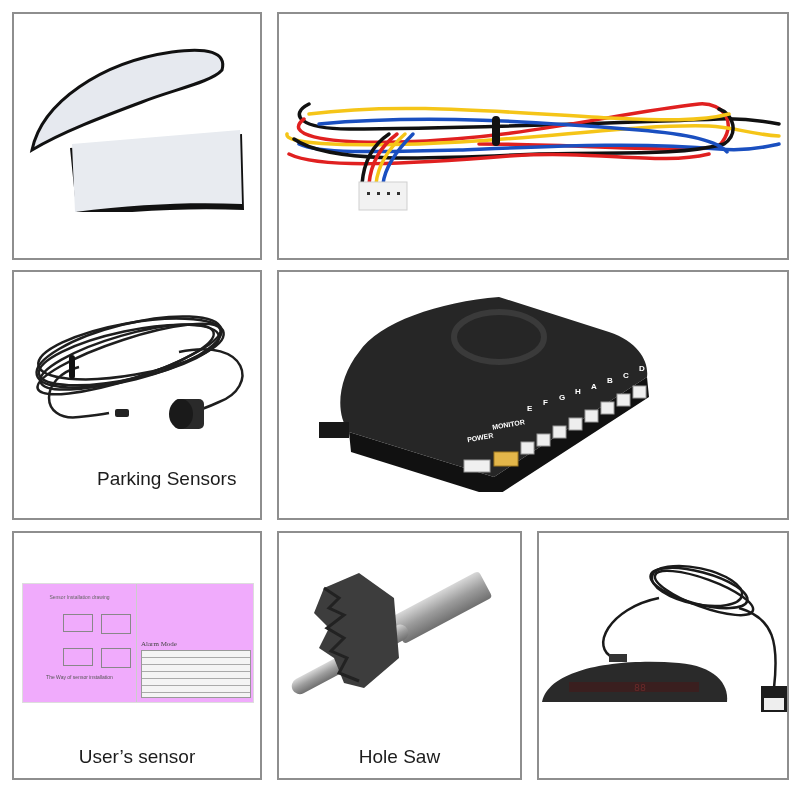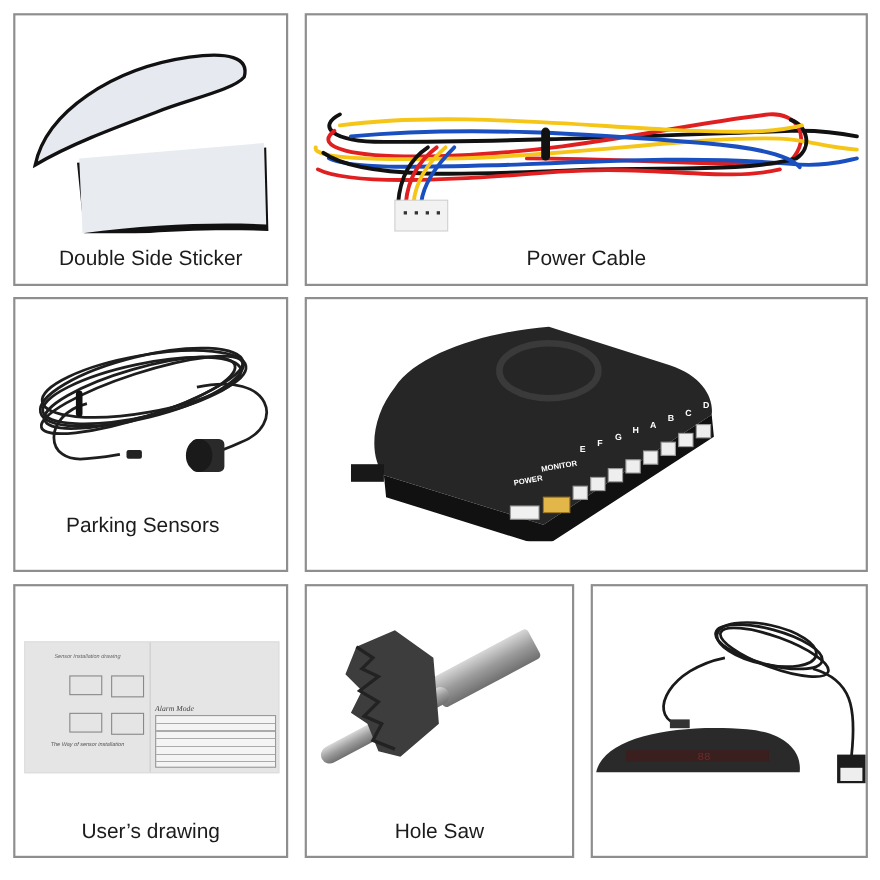--- a/index.html
+++ b/index.html
@@ -10,21 +10,20 @@
 </style>
 </head>
 <body>
 
 <div class="panel" style="left:12px; top:12px; width:250px; height:248px;">
   <svg class="art" style="left:8px; top:18px;" width="230" height="180" viewBox="0 0 230 180">
     <path d="M10,118 C20,70 80,30 150,20 C185,15 205,20 200,38 C190,50 150,58 120,70 C80,85 40,100 10,118 Z" fill="#e6e9ef" stroke="#111" stroke-width="3"></path>
     <path d="M48,116 L220,102 L222,178 C170,176 120,178 55,185 Z" fill="#111"></path>
     <path d="M50,112 L218,98 L220,172 C168,170 118,172 53,180 Z" fill="#e8ebf0"></path>
   </svg>
-  <div class="caption" style="top:212px;">Double Side Sticker</div>
 </div>
 
 <div class="panel" style="left:277px; top:12px; width:512px; height:248px;">
   <svg class="art" style="left:0; top:60px;" width="510" height="150" viewBox="0 0 510 150">
     <g fill="none" stroke-width="3.5" stroke-linecap="round">
       <path d="M30,30 C10,40 20,55 70,55 C180,55 300,50 440,45 C470,44 490,48 500,50" stroke="#111"></path>
       <path d="M25,45 C5,60 40,70 120,68 C250,64 330,40 420,30 C445,28 460,50 440,72 C420,80 300,70 200,70" stroke="#e02020"></path>
       <path d="M8,60 C5,70 60,72 140,70 C260,66 350,50 430,52 C455,53 470,60 500,62" stroke="#f5c518"></path>
       <path d="M20,70 C40,80 100,78 180,76 C280,72 360,68 440,75 C470,78 490,72 500,70" stroke="#1a4fc0"></path>
       <path d="M15,65 C50,90 150,85 260,80 C340,78 400,82 445,70 C460,60 455,40 440,35" stroke="#111"></path>
@@ -36,40 +35,39 @@
       <path d="M126,60 C110,74 99,90 97,110" stroke="#f5c518"></path>
       <path d="M134,60 C118,76 106,92 104,110" stroke="#1a4fc0"></path>
     </g>
     <rect x="213" y="42" width="8" height="30" rx="4" fill="#111"></rect>
     <rect x="80" y="108" width="48" height="28" fill="#f2f2f2" stroke="#cfcfcf"></rect>
     <rect x="88" y="118" width="3" height="3" fill="#333"></rect>
       <rect x="98" y="118" width="3" height="3" fill="#333"></rect>
     <rect x="108" y="118" width="3" height="3" fill="#333"></rect>
       <rect x="118" y="118" width="3" height="3" fill="#333"></rect>
   </svg>
-  <div class="caption" style="top:212px;">Power Cable</div>
 </div>
 
 <div class="panel" style="left:12px; top:270px; width:250px; height:250px;">
   <svg class="art" style="left:5px; top:25px;" width="240" height="150" viewBox="0 0 240 150">
     <g fill="none" stroke="#1e1e1e" stroke-width="2.5">
       <ellipse cx="110" cy="55" rx="95" ry="28" transform="rotate(-14 110 55)"></ellipse>
       <ellipse cx="110" cy="58" rx="92" ry="24" transform="rotate(-12 110 58)"></ellipse>
       <ellipse cx="108" cy="60" rx="90" ry="22" transform="rotate(-16 108 60)"></ellipse>
       <ellipse cx="112" cy="52" rx="94" ry="26" transform="rotate(-10 112 52)"></ellipse>
       <ellipse cx="110" cy="62" rx="96" ry="20" transform="rotate(-18 110 62)"></ellipse>
       <path d="M60,70 C20,80 20,125 60,120 C70,119 80,118 90,116"></path>
       <path d="M160,55 C230,40 240,90 200,105 C185,112 175,115 165,118"></path>
     </g>
     <rect x="96" y="112" width="14" height="8" rx="2" fill="#222"></rect>
     <rect x="155" y="102" width="30" height="30" rx="5" fill="#2a2a2a"></rect>
     <ellipse cx="162" cy="117" rx="12" ry="15" fill="#1a1a1a"></ellipse>
     <rect x="50" y="58" width="6" height="24" rx="3" fill="#111"></rect>
   </svg>
-  <div class="caption" style="top:197px; text-align:left; padding-left:46px;">
+  <div class="caption" style="top:197px; text-align:left; padding-left:46px;margin-left:37px;">
     <div>Parking Sensors</div>
   </div>
 </div>
 
 <div class="panel" style="left:277px; top:270px; width:512px; height:250px;">
   <svg class="art" style="left:40px; top:10px;" width="340" height="210" viewBox="0 0 340 210">
     <path d="M40,70 C60,40 120,20 180,15 L290,50 C320,60 330,80 328,95 L175,195 L30,150 C15,130 20,95 40,70 Z" fill="#262626"></path>
     <path d="M30,150 L175,195 L328,95 L330,115 L176,215 L32,170 Z" fill="#111"></path>
     <ellipse cx="180" cy="55" rx="45" ry="25" fill="none" stroke="#3a3a3a" stroke-width="6"></ellipse>
     <rect x="0" y="140" width="30" height="16" fill="#181818"></rect>
@@ -94,35 +92,35 @@
     <span style="position:absolute; left:32px; top:23px; color:#fff; font-size:8px; font-weight:bold;">G</span>
     <span style="position:absolute; left:48px; top:17px; color:#fff; font-size:8px; font-weight:bold;">H</span>
     <span style="position:absolute; left:64px; top:12px; color:#fff; font-size:8px; font-weight:bold;">A</span>
     <span style="position:absolute; left:80px; top:6px; color:#fff; font-size:8px; font-weight:bold;">B</span>
     <span style="position:absolute; left:96px; top:1px; color:#fff; font-size:8px; font-weight:bold;">C</span>
     <span style="position:absolute; left:112px; top:-6px; color:#fff; font-size:8px; font-weight:bold;">D</span>
   </div>
 </div>
 
 <div class="panel" style="left:12px; top:531px; width:250px; height:249px;">
-  <div class="art" style="left:8px; top:50px; width:230px; height:118px; background:#e5e5e5; border:1px solid #ddd;font-style:italic;">
+  <div class="art" style="left:8px; top:50px; width:230px; height:118px; background:#f0abfc; border:1px solid #ddd;">
     <div style="position:absolute; left:0; top:0; width:113px; height:118px; border-right:1px solid #ccc;">
       <div style="font-size:5px; color:#666; text-align:center; margin-top:10px;">Sensor Installation drawing</div>
       <div style="position:absolute; left:40px; top:30px; width:28px; height:16px; border:1px solid #888;"></div>
       <div style="position:absolute; left:78px; top:30px; width:28px; height:18px; border:1px solid #888;"></div>
       <div style="position:absolute; left:40px; top:64px; width:28px; height:16px; border:1px solid #888;"></div>
       <div style="position:absolute; left:78px; top:64px; width:28px; height:18px; border:1px solid #888;"></div>
       <div style="position:absolute; top:90px; width:100%; font-size:5px; color:#555; text-align:center;">The Way of sensor installation</div>
     </div>
     <div style="position:absolute; left:114px; top:0; width:116px; height:118px;">
       <div style="position:absolute; left:4px; top:56px; font-size:7px; color:#444; font-family:'Liberation Serif', serif;">Alarm Mode</div>
       <div style="position:absolute; left:4px; top:66px; width:108px; height:46px; border:1px solid #999; background:repeating-linear-gradient(#f4f4f4 0 6px, #aaa 6px 7px);"></div>
     </div>
   </div>
-  <div class="caption" style="top:214px;">User’s drawing</div>
+  <div class="caption" style="top:214px;">User’s sensor</div>
 </div>
 
 <div class="panel" style="left:277px; top:531px; width:245px; height:249px;">
   <svg class="art" style="left:10px; top:20px;" width="230" height="160" viewBox="0 0 230 160">
     <defs>
       <linearGradient id="steel" x1="0" y1="0" x2="0" y2="1">
         <stop offset="0" stop-color="#d8d8d8"></stop>
           <stop offset="0.5" stop-color="#9c9c9c"></stop>
           <stop offset="1" stop-color="#6f6f6f"></stop>
       </linearGradient>

